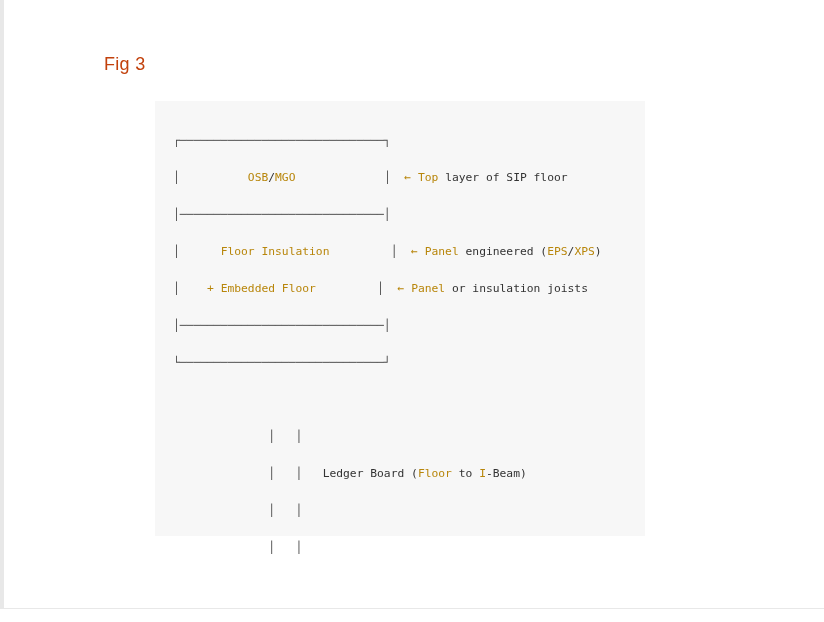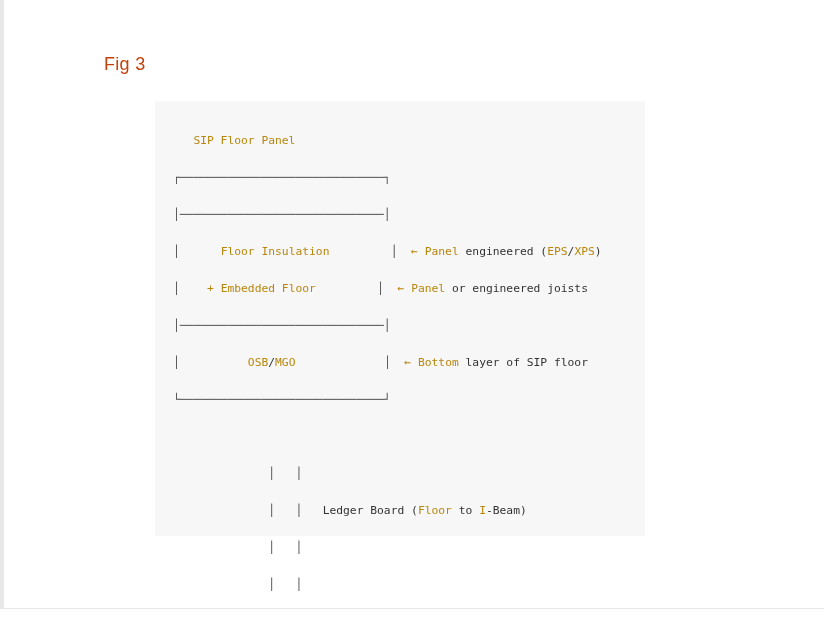--- a/index.html
+++ b/index.html
@@ -72,27 +72,26 @@
 </head>
 <body>
 
 <div id="left-rule"></div>
 <div id="bottom-rule"></div>
 
 <div id="figure-title">Fig 3</div>
 
 <div id="diagram-card">
   <div id="ascii-art">
-<span class="row">   <span class="kw">SIP Floor Panel</span></span>
 <span class="row"><span class="rule">┌──────────────────────────────┐</span></span>
+<span class="row"><span class="rule">│</span>          <span class="kw">OSB</span><span class="txt">/</span><span class="kw">MGO</span>             <span class="rule">│</span>  <span class="arrow">←</span> <span class="kw">Top</span><span class="txt"> layer of SIP floor</span></span>
 <span class="row"><span class="rule">│──────────────────────────────│</span></span>
 <span class="row"><span class="rule">│</span>      <span class="kw">Floor Insulation</span>         <span class="rule">│</span>  <span class="arrow">←</span> <span class="kw">Panel</span><span class="txt"> engineered </span><span class="txt">(</span><span class="kw">EPS</span><span class="txt">/</span><span class="kw">XPS</span><span class="txt">)</span></span>
-<span class="row"><span class="rule">│</span>    <span class="kw">+ Embedded Floor</span>         <span class="rule">│</span>  <span class="arrow">←</span> <span class="kw">Panel</span><span class="txt"> or engineered joists</span></span>
+<span class="row"><span class="rule">│</span>    <span class="kw">+ Embedded Floor</span>         <span class="rule">│</span>  <span class="arrow">←</span> <span class="kw">Panel</span><span class="txt"> or insulation joists</span></span>
 <span class="row"><span class="rule">│──────────────────────────────│</span></span>
-<span class="row"><span class="rule">│</span>          <span class="kw">OSB</span><span class="txt">/</span><span class="kw">MGO</span>             <span class="rule">│</span>  <span class="arrow">←</span> <span class="kw">Bottom</span><span class="txt"> layer of SIP floor</span></span>
 <span class="row"><span class="rule">└──────────────────────────────┘</span></span>
 <span class="row"> </span>
 <span class="row"><span class="rule">              │   │</span></span>
 <span class="row"><span class="rule">              │   │</span>   <span class="txt">Ledger Board</span> <span class="txt">(</span><span class="kw">Floor</span><span class="txt"> to </span><span class="kw">I</span><span class="txt">-Beam</span><span class="txt">)</span></span>
 <span class="row"><span class="rule">              │   │</span></span>
 <span class="row"><span class="rule">              │   │</span></span>
 
 
 
 

